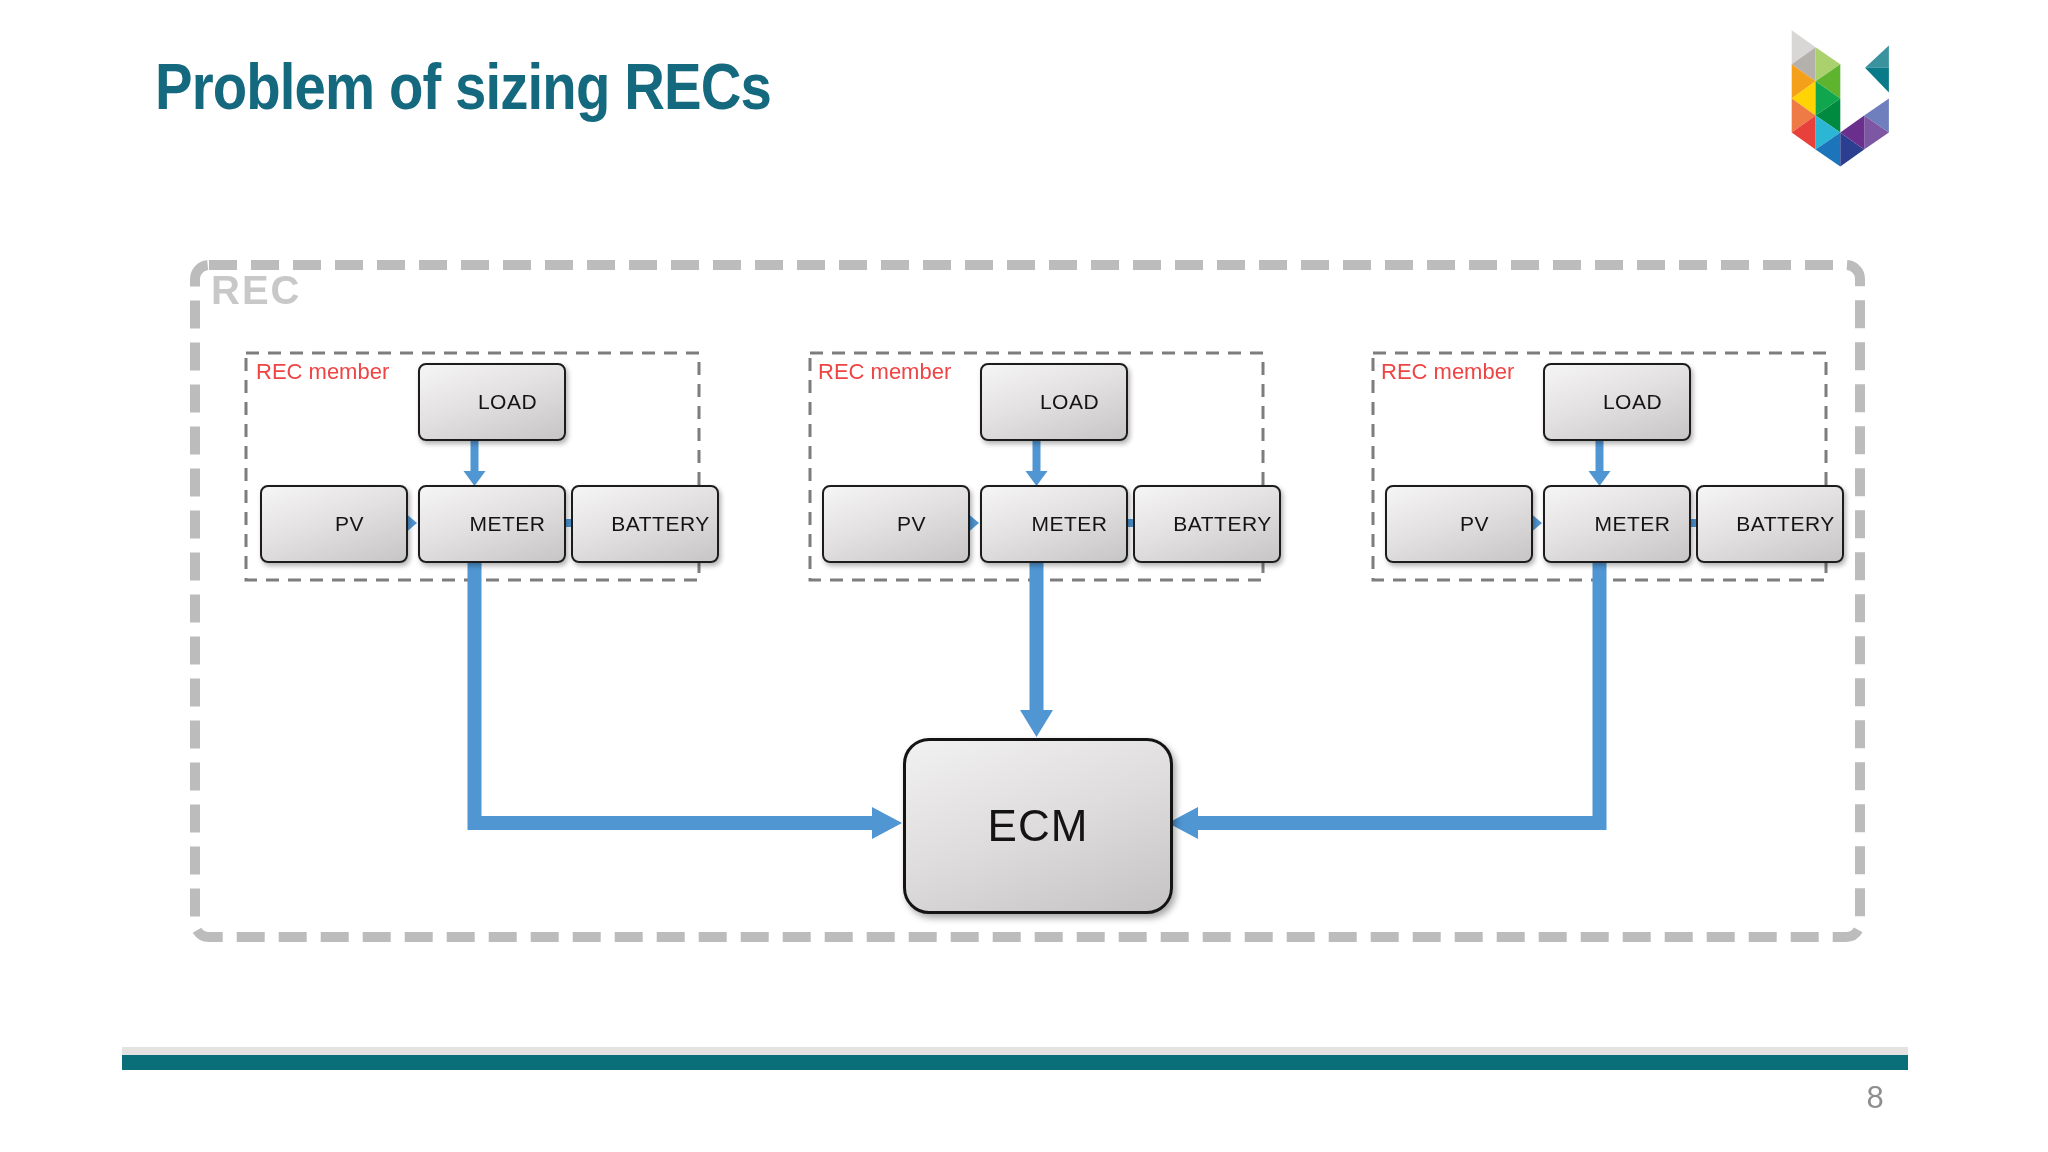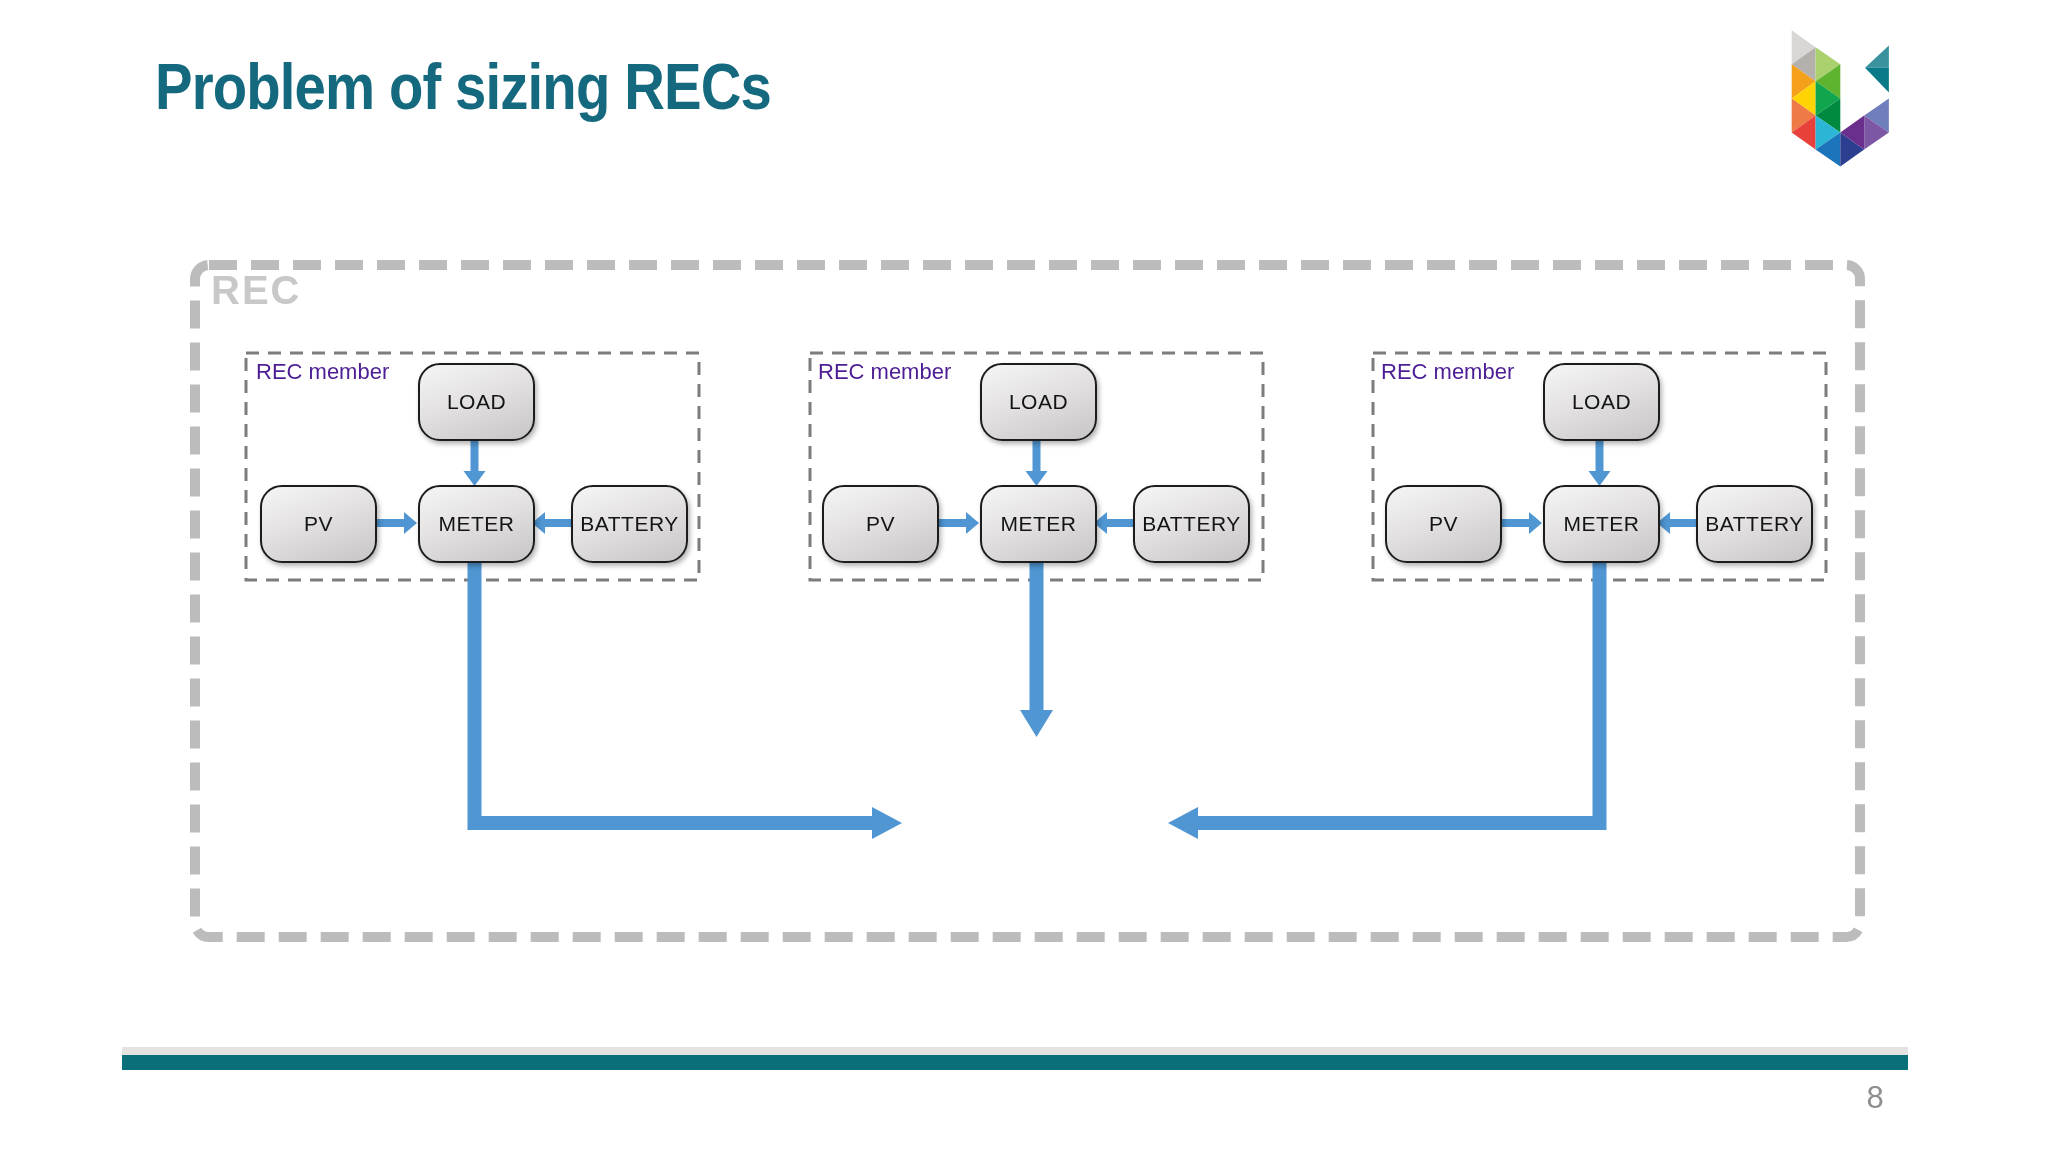--- a/index.html
+++ b/index.html
@@ -16,30 +16,30 @@
   
   .logo{position:absolute;left:1783px;top:20px;}
   
   .canvas{position:absolute;left:0;top:0;width:2048px;height:1152px;}
   
   .rec-label{
     position:absolute;left:211px;top:268px;
     font-size:40px;font-weight:bold;color:#c8c8c8;letter-spacing:2px;
   }
   .member-label{
-    position:absolute;font-size:22px;color:#4c1d95;white-space:nowrap;
+    position:absolute;font-size:22px;color:#ef4444;white-space:nowrap;
   }
   
   .node{
     position:absolute;width:113px;height:74px;
-    border:2px solid #1c1c1c;border-radius:22px;
+    border:2px solid #1c1c1c;border-radius:8px;
     background:linear-gradient(160deg,#f6f5f5 0%,#e3e1e1 45%,#c7c5c5 100%);
     box-shadow:2px 3px 5px rgba(0,0,0,.30);
     display:flex;align-items:center;justify-content:center;
-    font-size:21px;color:#141414;letter-spacing:.5px;
+    font-size:21px;color:#141414;letter-spacing:.5px;padding-left:31px;
   }
   .hub{
     position:absolute;left:903px;top:738px;width:264px;height:170px;
     border:3px solid #141414;border-radius:26px;
     background:linear-gradient(160deg,#f2f1f1 0%,#dedcdc 50%,#c5c3c3 100%);
     box-shadow:3px 4px 7px rgba(0,0,0,.35);
     display:flex;align-items:center;justify-content:center;
     font-size:44px;color:#141414;letter-spacing:1px;
   }
   
@@ -136,18 +136,19 @@
   <div class="node" style="left:980px;top:363px;">LOAD</div>
   <div class="node" style="left:822px;top:485px;">PV</div>
   <div class="node" style="left:980px;top:485px;">METER</div>
   <div class="node" style="left:1133px;top:485px;">BATTERY</div>
 
   <div class="node" style="left:1543px;top:363px;">LOAD</div>
   <div class="node" style="left:1385px;top:485px;">PV</div>
   <div class="node" style="left:1543px;top:485px;">METER</div>
   <div class="node" style="left:1696px;top:485px;">BATTERY</div>
 
+  <div class="hub">ECM</div>
 
   <div class="footer-gray"></div>
   <div class="footer-teal"></div>
   <div class="page-number">8</div>
 
 </div>
 
 </body></html>

